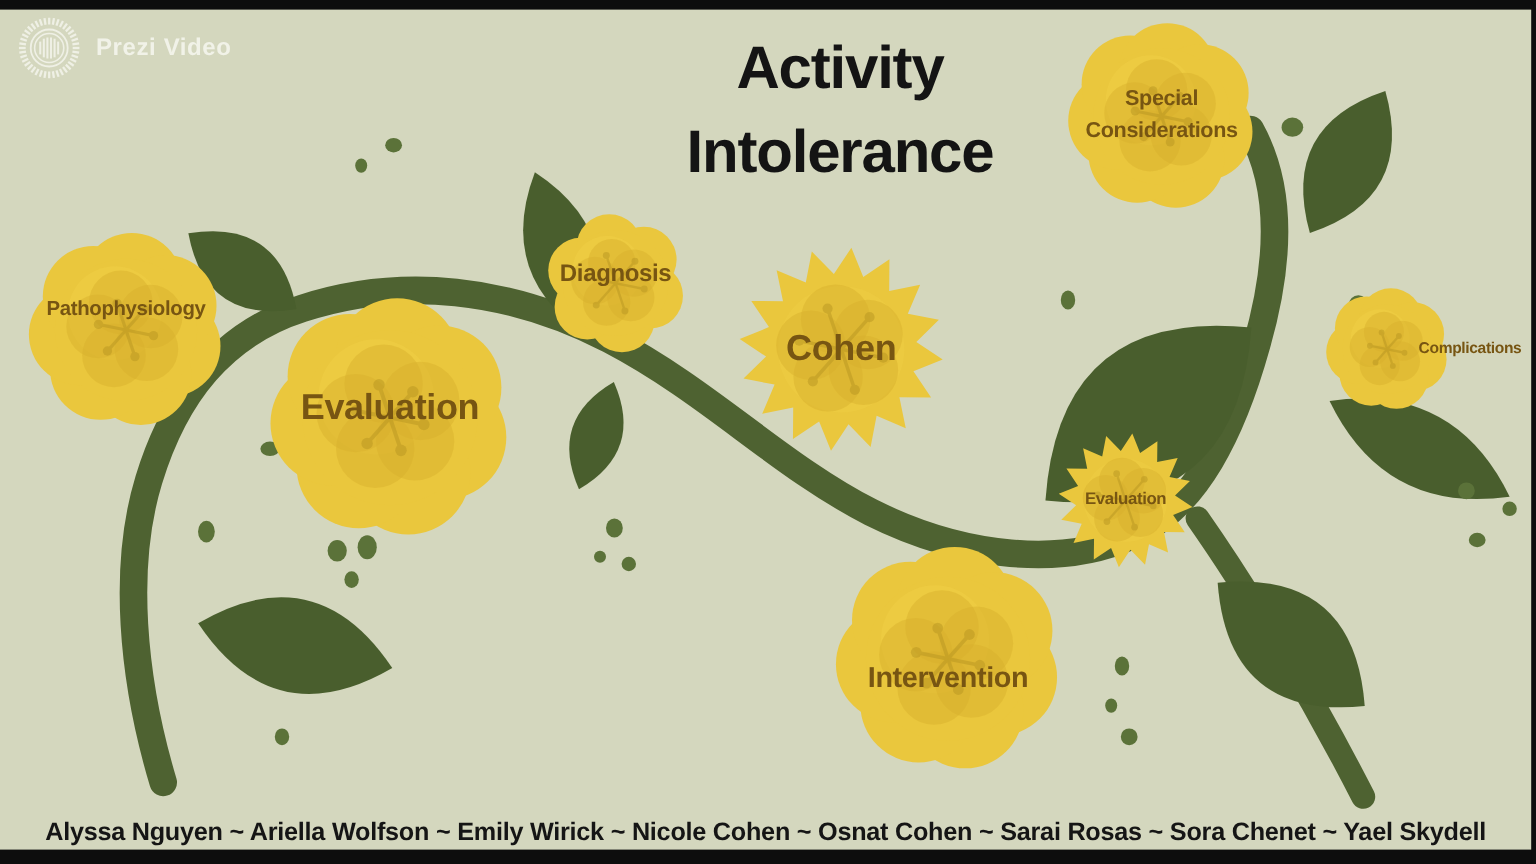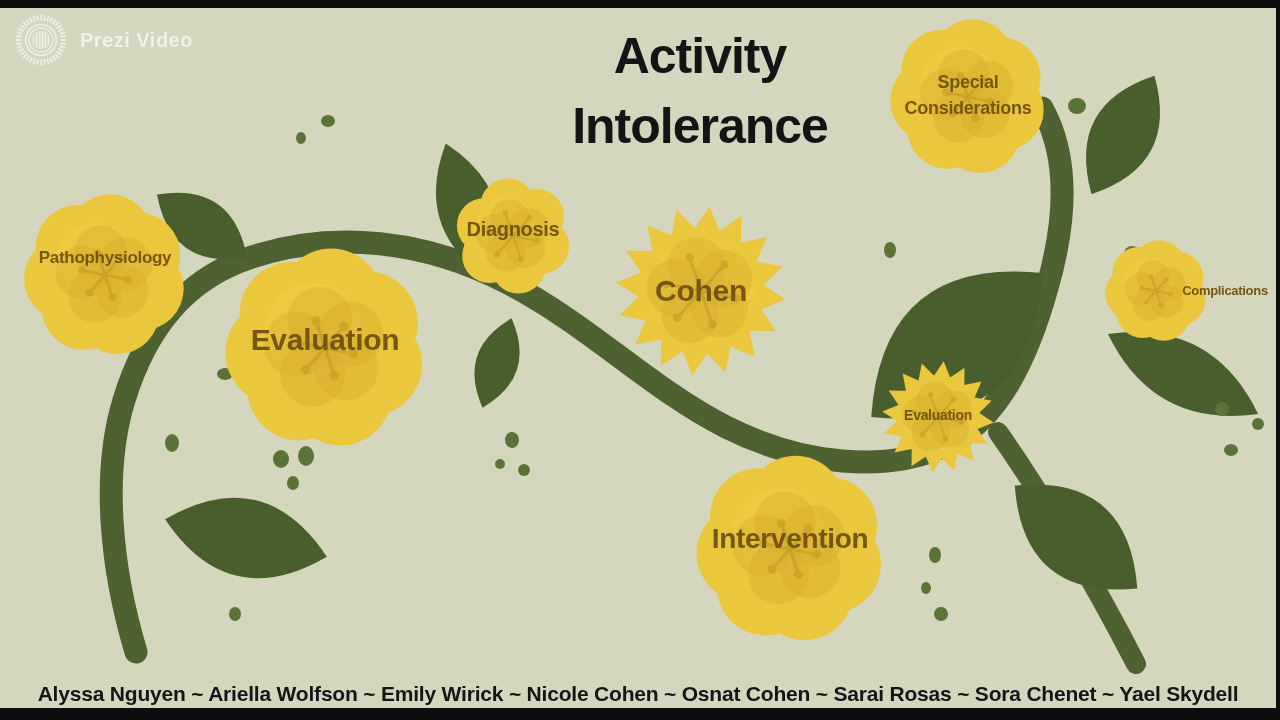--- a/index.html
+++ b/index.html
@@ -364,15 +364,15 @@
   <div class="bar bar-top"></div>
   <div class="bar bar-bottom"></div>
   <div class="bar bar-right"></div>
 <div class="flower-label" style="left: 105px; top: 258px; font-size: 17px; text-align: center;">Pathophysiology</div>
     <div class="flower-label" style="left: 325px; top: 340px; font-size: 30px;">Evaluation</div>
     <div class="flower-label" style="left: 513px; top: 229px; font-size: 20px;">Diagnosis</div>
     <div class="flower-label" style="left: 701px; top: 291px; font-size: 30px;">Cohen</div>
     <div class="flower-label" style="left: 968px; top: 95px; font-size: 18px;">Special
 Considerations</div>
     <div class="flower-label" style="left: 938px; top: 415px; font-size: 14px;">Evaluation</div>
-    <div class="flower-label" style="left: 790px; top: 539px; font-size: 28px;">Intervention</div>
+    <div class="flower-label" style="left: 790px; top: 566px; font-size: 24px;">Intervention</div>
     <div class="flower-label" style="left: 1225px; top: 291px; font-size: 13px;">Complications</div>
   </div>
 
 </body></html>

